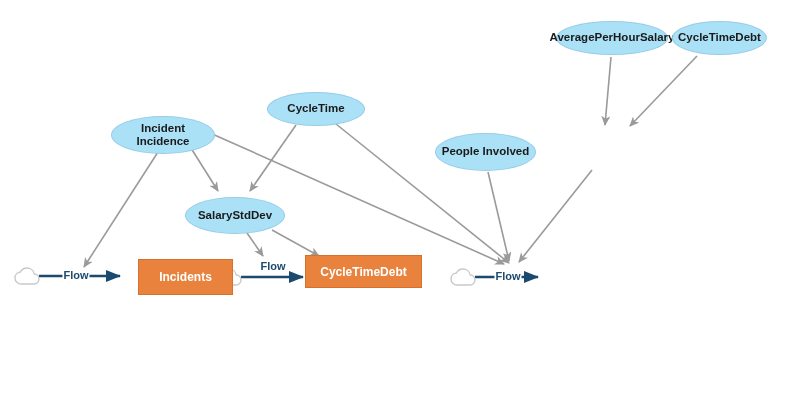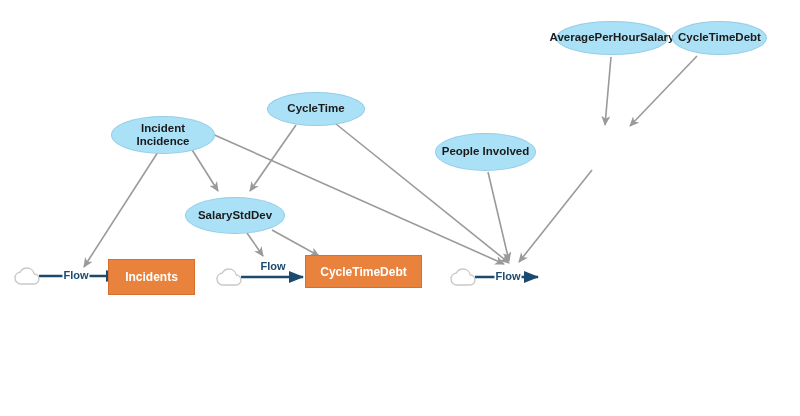--- a/index.html
+++ b/index.html
@@ -108,21 +108,21 @@
   <div class="node variable" style="left:267px; top:92px;  width:98px;  height:34px;">
     <span class="lbl">CycleTime</span>
   </div>
   <div class="node variable" style="left:435px; top:133px; width:101px; height:38px;">
     <span class="lbl">People Involved</span>
   </div>
   <div class="node variable" style="left:185px; top:197px; width:100px; height:37px;">
     <span class="lbl">SalaryStdDev</span>
   </div>
 
-  <div class="node stock" style="left:108px; top:259px; width:87px;  height:36px;text-align:center;">
+  <div class="node stock" style="left:138px; top:259px; width:95px;  height:36px;text-align:center;">
     <span>Incidents</span>
   </div>
   <div class="node stock" style="left:305px; top:255px; width:117px; height:33px;">
     <span>CycleTimeDebt</span>
   </div>
 
   <div class="flow-label" style="left:76px;  top:275px;">Flow</div>
   <div class="flow-label" style="left:273px; top:266px;">Flow</div>
   <div class="flow-label" style="left:508px; top:276px;">Flow</div>
 

